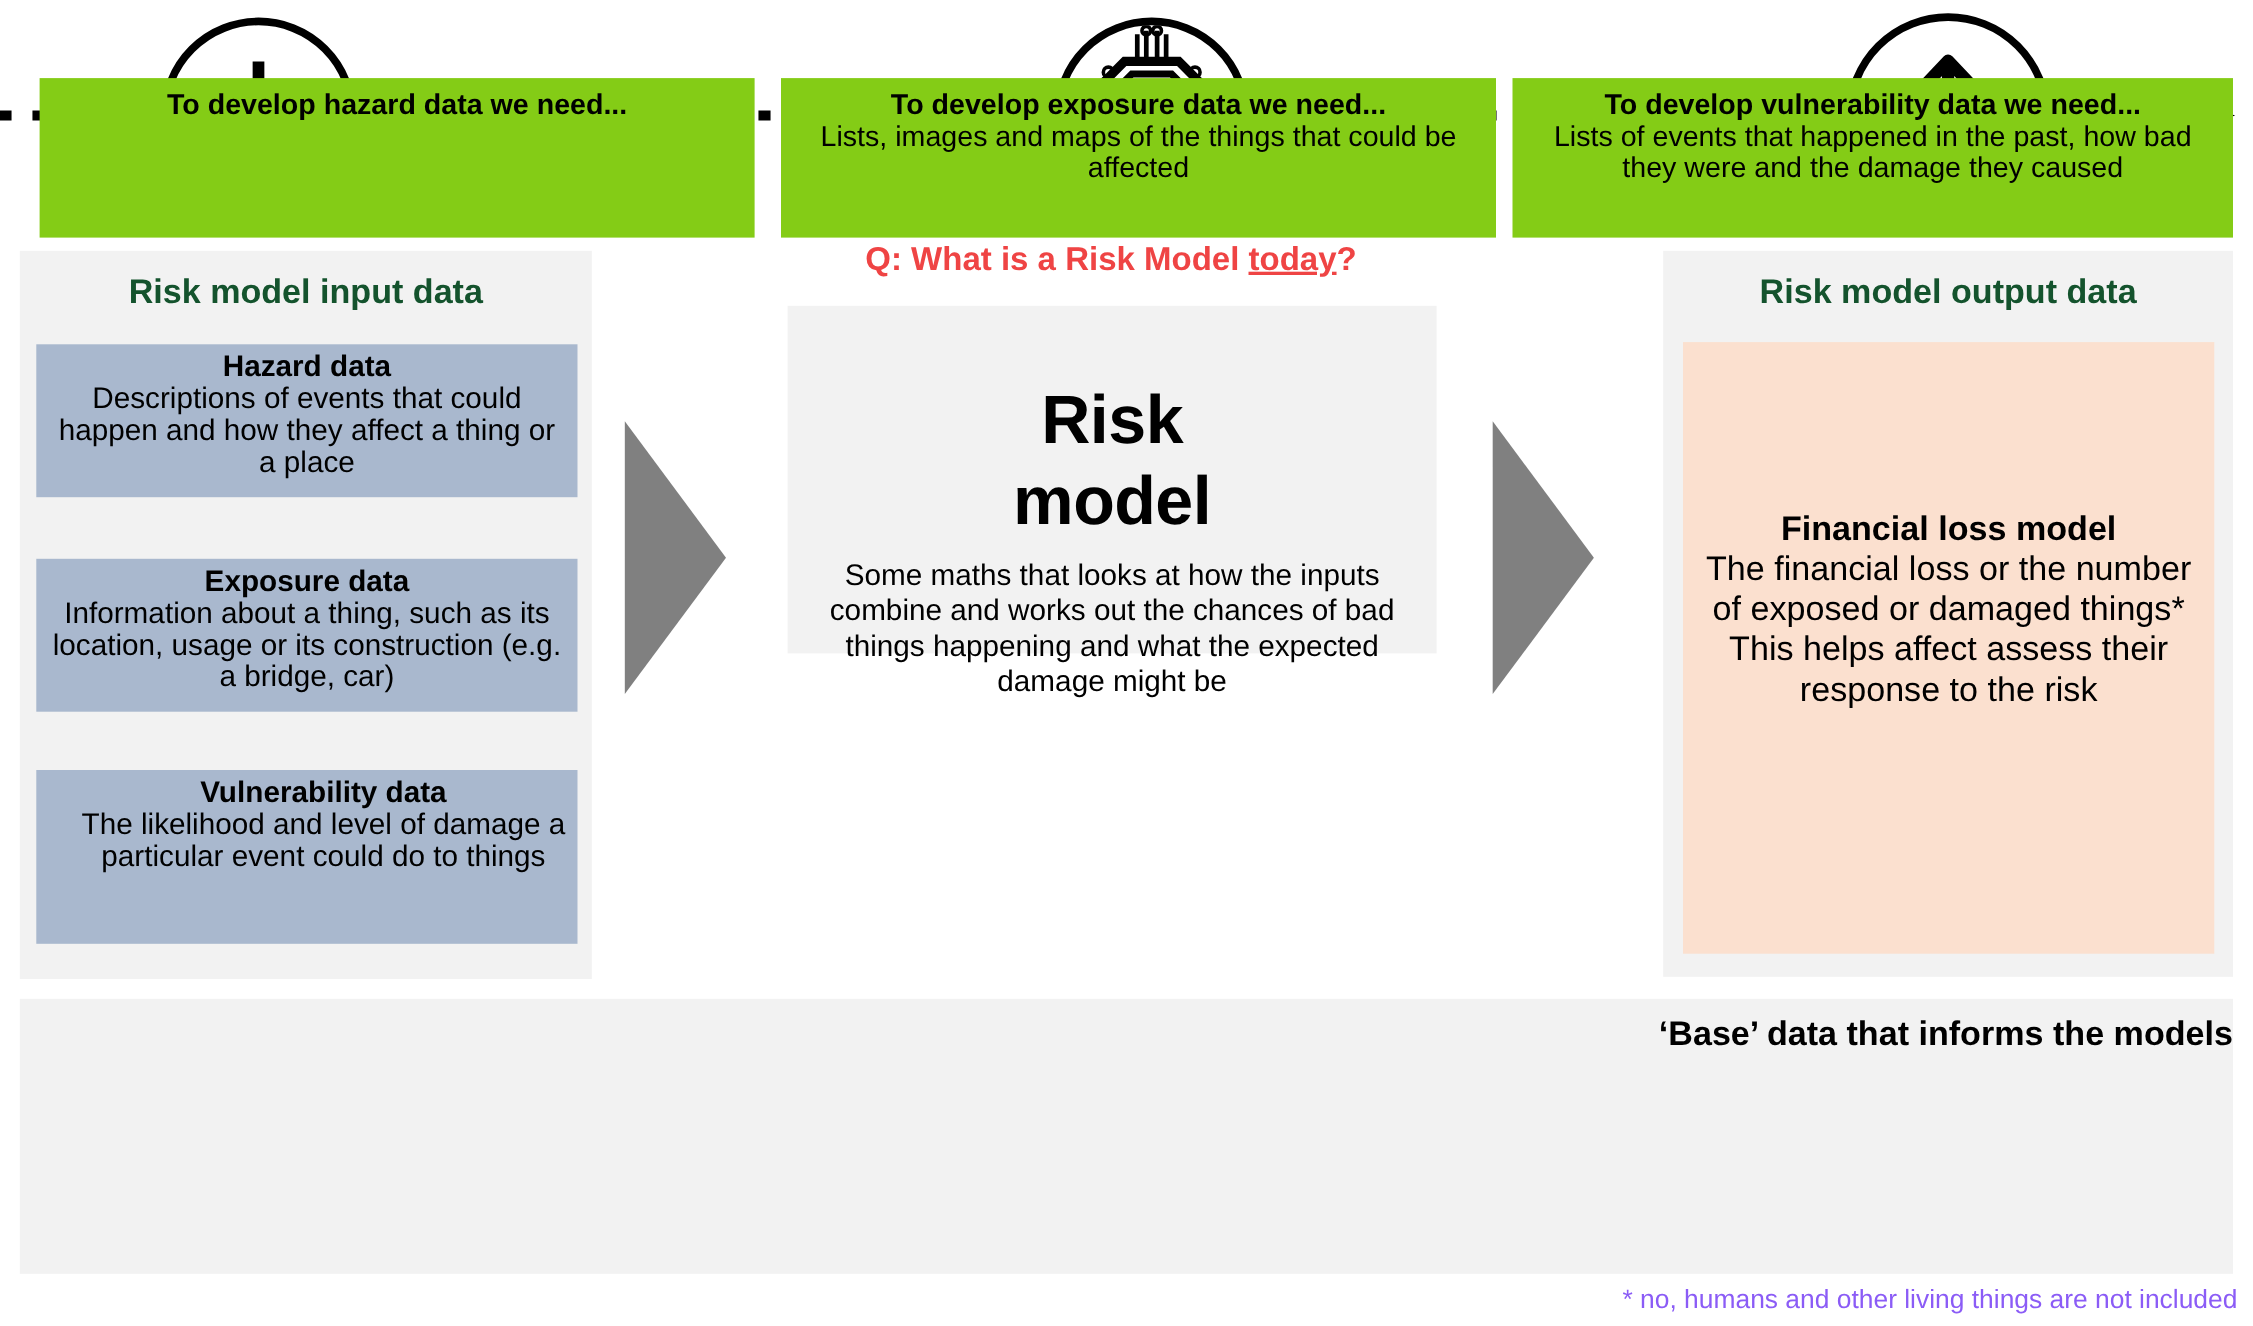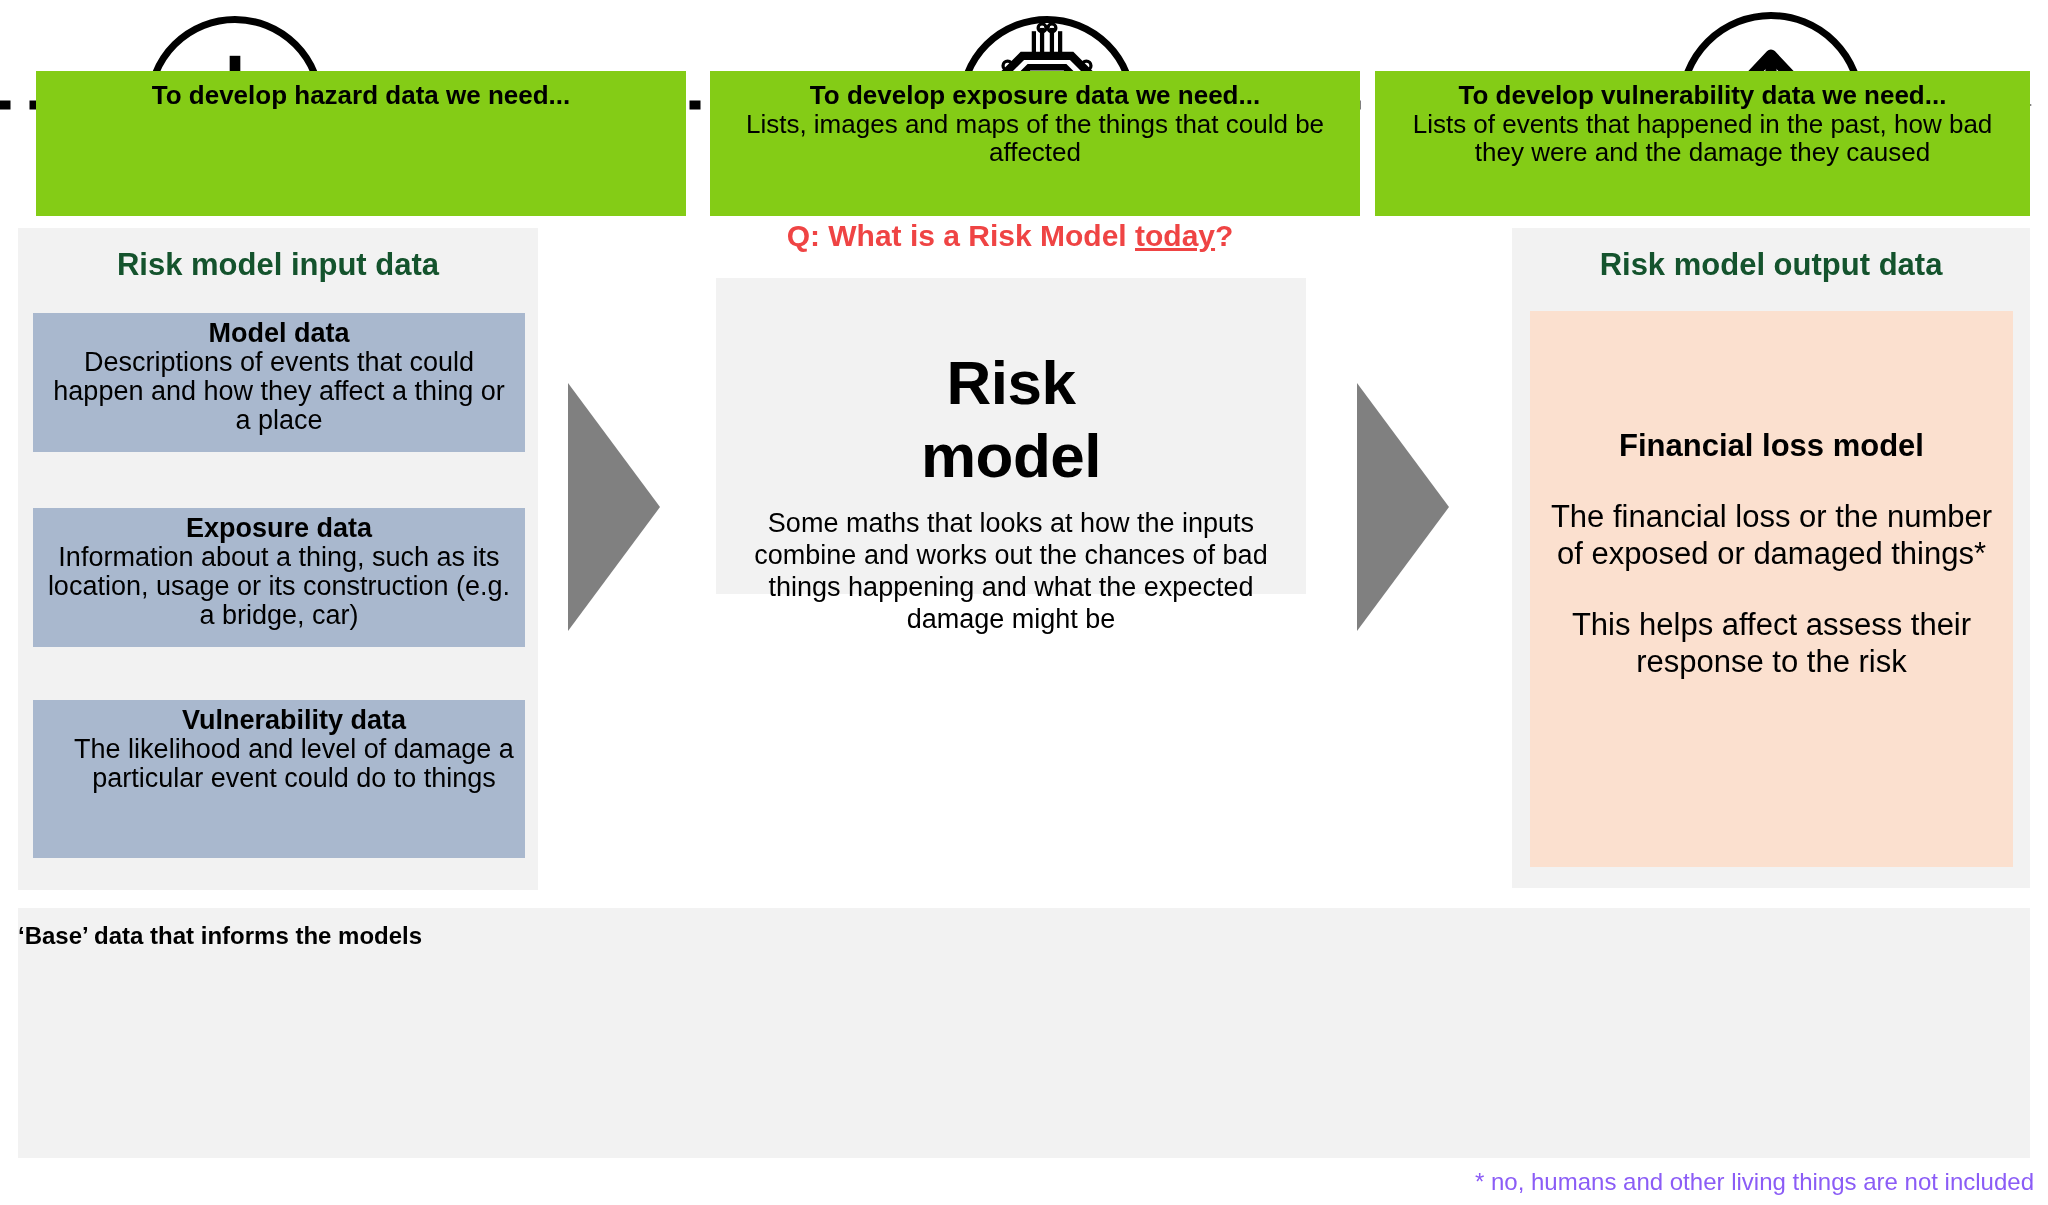--- a/index.html
+++ b/index.html
@@ -125,23 +125,23 @@
   #base-panel {
     position: absolute;
     left: 18px;
     top: 908px;
     width: 2012px;
     height: 250px;
     background: #f2f2f2;
     box-sizing: border-box;
   }
   #base-title {
-    text-align: left;
-    font-weight: bold;
-    font-size: 24px;
+    text-align: right;
+    font-weight: bold;
+    font-size: 31px;
     margin-top: 14px;
   }
   .base-col {
     position: absolute;
     top: 71px;
     height: 145px;
     text-align: center;
     font-size: 26px;
     line-height: 1.1;
     padding: 10px 14px;
@@ -229,21 +229,21 @@
         <path d="M28 52 L28 70 a8 8 0 0 0 8 8 L64 78 a8 8 0 0 0 8 -8 L72 52" stroke="#000" stroke-width="6.5" fill="none" stroke-linecap="round" stroke-linejoin="round"></path>
       </svg>
     </div>
   </div>
 
   <div class="panel" style="left:18px; top:228px; width:520px; height:662px;">
     <div class="panel-title" style="margin-top:19px;">Risk model input data</div>
   </div>
 
   <div class="sub-box blue-box" style="position:absolute; left:33px; top:313px; width:492px; height:139px;">
-    <span class="bx-title">Model data</span>
+    <span class="bx-title">Hazard data</span>
     <span class="bx-body">Descriptions of events that could happen and how they affect a thing or a place</span>
   </div>
 
   <div class="sub-box blue-box" style="position:absolute; left:33px; top:508px; width:492px; height:139px;">
     <span class="bx-title">Exposure data</span>
     <span class="bx-body">Information about a thing, such as its location, usage or its construction (e.g. a bridge, car)</span>
   </div>
 
   <div class="sub-box blue-box" style="position:absolute; left:33px; top:700px; width:492px; height:158px;padding-left:40px;">
     <span class="bx-title">Vulnerability data</span>
@@ -263,21 +263,21 @@
     </div>
     <div id="risk-model-desc">Some maths that looks at how the inputs combine and works out the chances of bad things happening and what the expected damage might be</div>
   </div>
 
   <div class="big-arrow" style="left:1357px; top:383px;"></div>
 
   <div class="panel" style="left:1512px; top:228px; width:518px; height:660px;">
     <div class="panel-title" style="margin-top:19px;">Risk model output data</div>
   </div>
 
-  <div class="sub-box peach-box" style="position:absolute; left:1530px; top:311px; width:483px; height:556px; font-size:31px; line-height:1.18; display:flex; flex-direction:column; justify-content:center; padding:0 16px 70px 16px;gap:35px;">
+  <div class="sub-box peach-box" style="position:absolute; left:1530px; top:311px; width:483px; height:556px; font-size:31px; line-height:1.18; display:flex; flex-direction:column; justify-content:center; padding:0 16px 70px 16px;">
     <span class="bx-title" style="font-size:31px;">Financial loss model</span>
     <span class="bx-body">The financial loss or the number of exposed or damaged things*</span>
     <span class="bx-body">This helps affect assess their response to the risk</span>
   </div>
 
   <div id="base-panel">
     <div id="base-title">‘Base’ data that informs the models</div>
   </div>
 
   <div class="base-col gray-box" style="left:36px; width:650px;">

